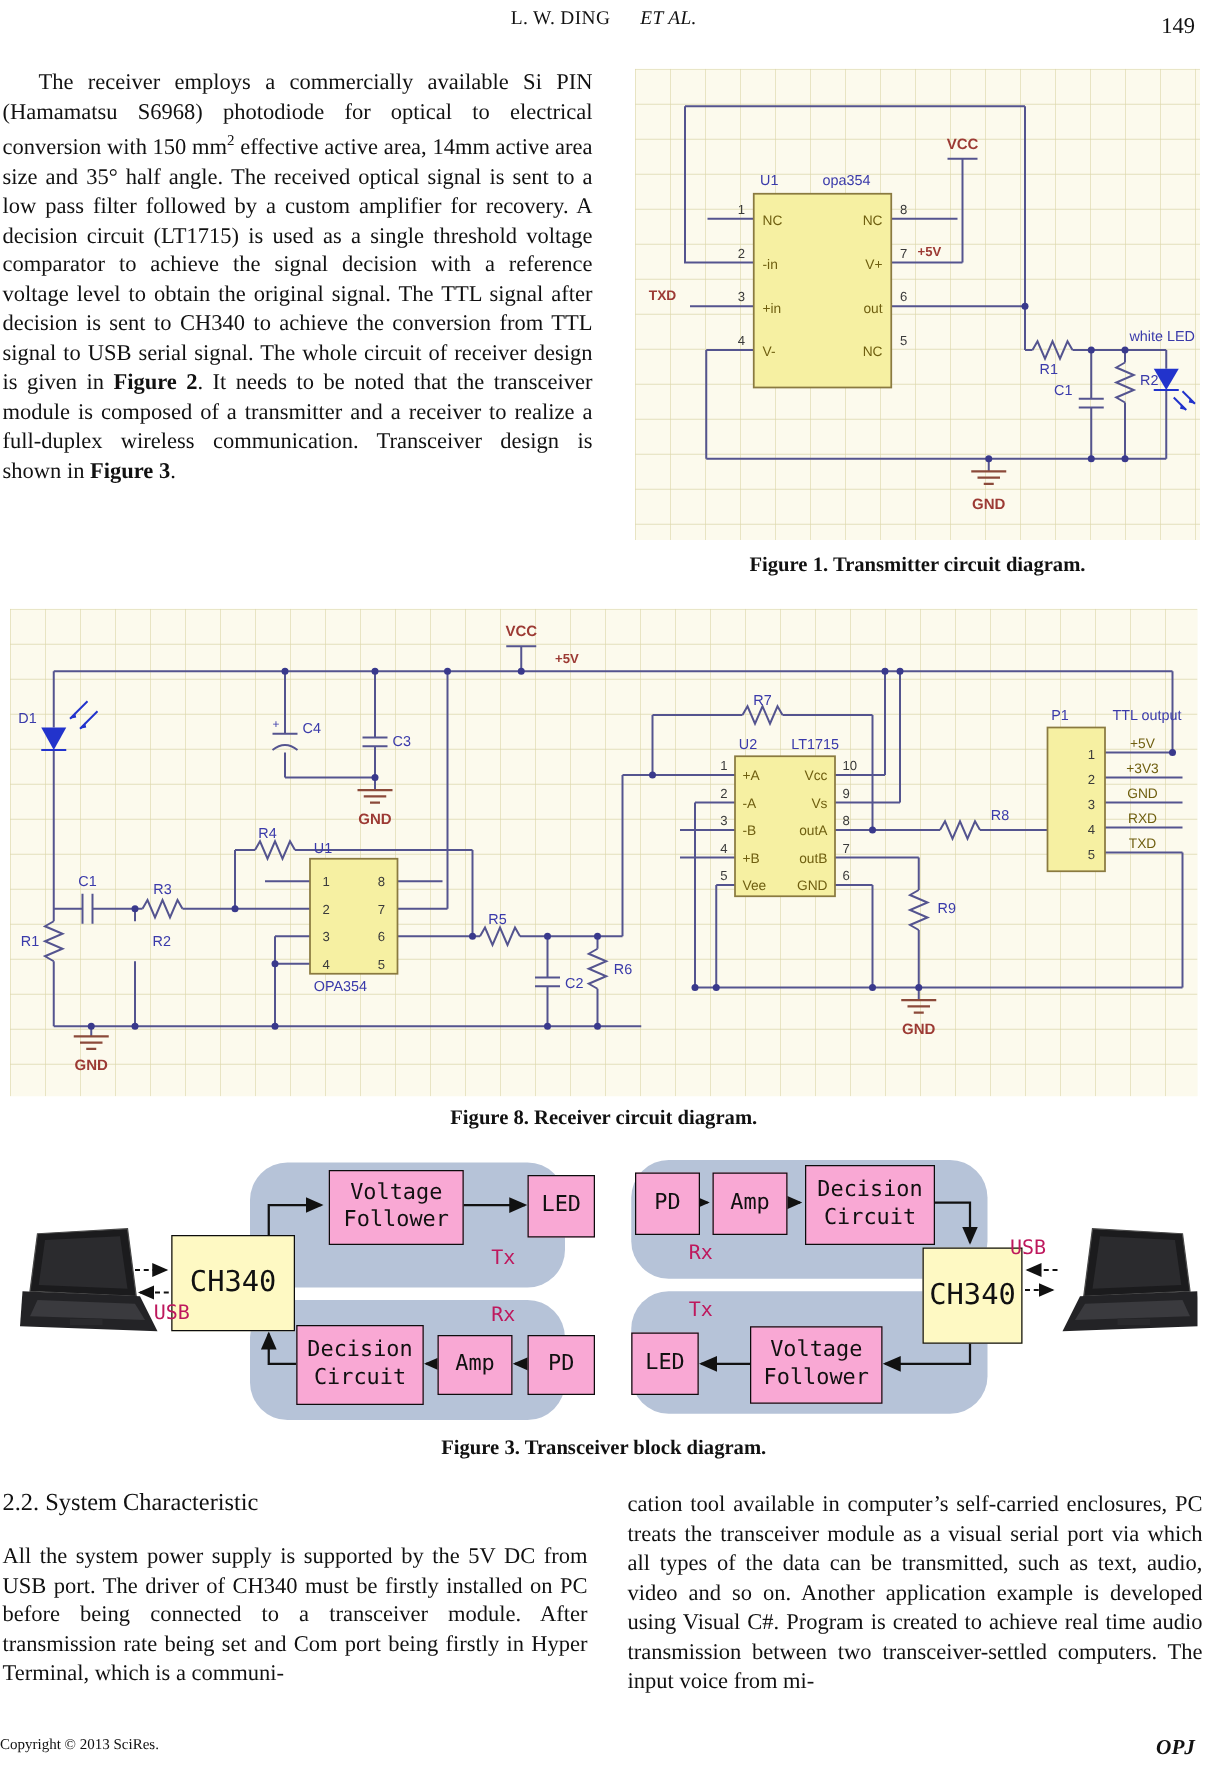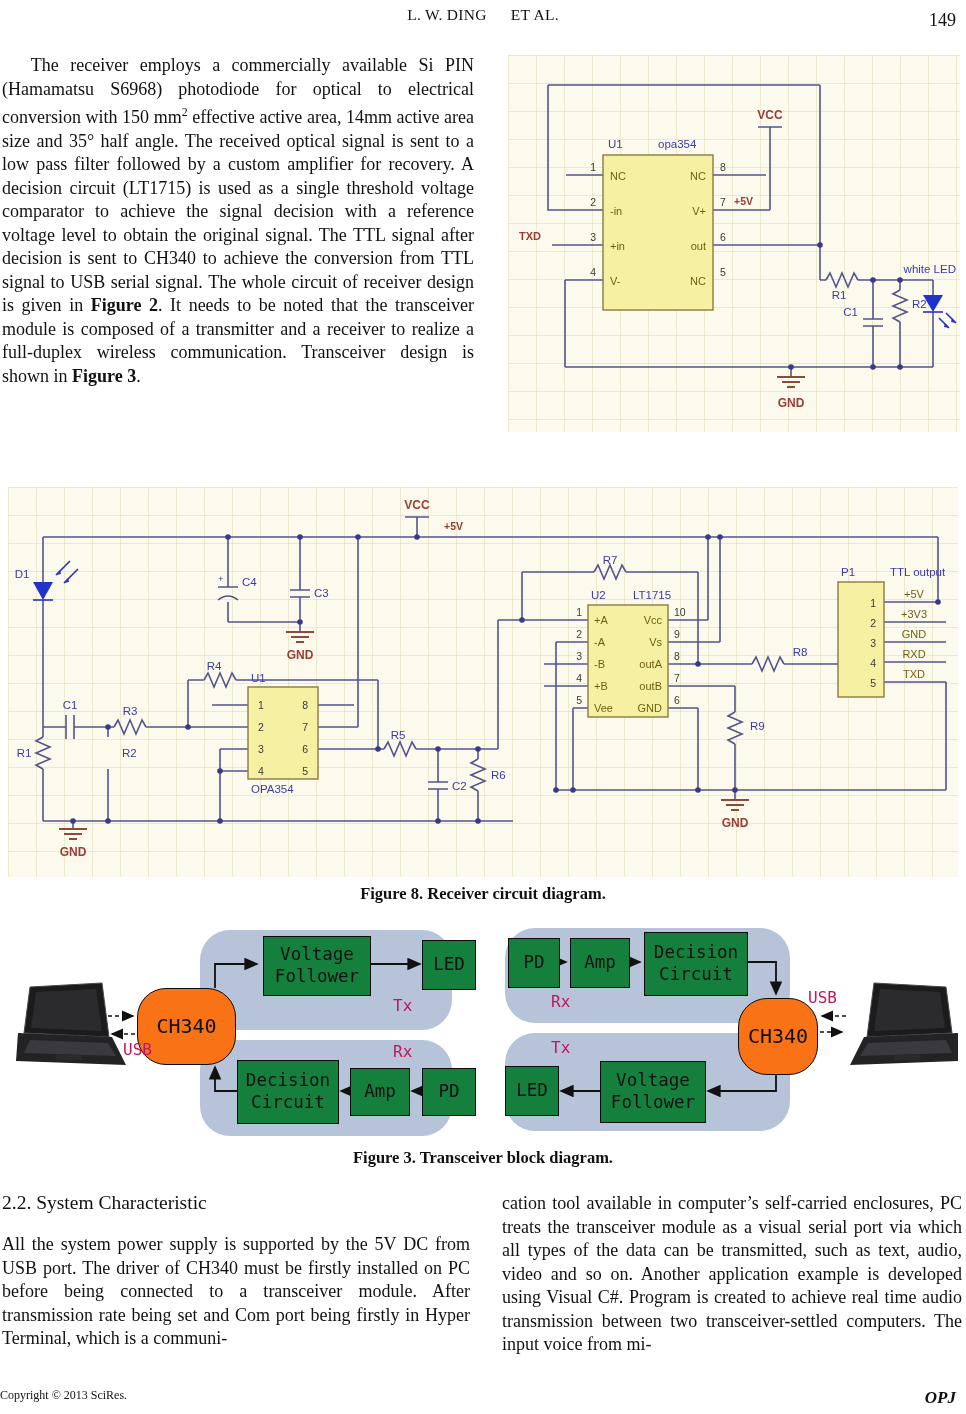--- a/index.html
+++ b/index.html
@@ -3,21 +3,21 @@
 <meta charset="utf-8">
 <style>
   html,body{margin:0;padding:0;}
   body{
     width:966px;height:1414px;position:relative;background:#ffffff;
     font-family:"Liberation Serif",serif;color:#111;overflow:hidden;
   }
   
   .hdr{position:absolute;top:6px;left:0;width:100%;text-align:center;
        font-size:15.5px;letter-spacing:.3px;}
-  .hdr .etal{margin-left:24px;}
+  .hdr .etal{font-style:italic;margin-left:24px;}
   .pagenum{position:absolute;top:10px;right:10px;font-size:18px;}
   
   .col{position:absolute;text-align:justify;font-size:18px;line-height:23.5px;}
   .col p{margin:0;}
   .col p.indent{text-indent:1.6em;}
   sup{font-size:12px;}
   
   .figwrap{position:absolute;}
   .caption{font-weight:bold;font-size:16.5px;text-align:center;}
   .schem{display:block;background:#fcfaed;}
@@ -28,24 +28,24 @@
   .pin-num{fill:#3a3a3a;font-family:"Liberation Sans",sans-serif;font-size:10.5px;}
   .wire{stroke:#54548f;stroke-width:1.6;fill:none;}
   .gnd{stroke:#8b4a3a;stroke-width:1.8;fill:none;}
   .dot{fill:#39398c;}
   .chip{fill:#f6f0a2;stroke:#8a7a40;stroke-width:1.4;}
   .bluepart{fill:#2233cc;}
   .bluestroke{stroke:#2233cc;stroke-width:1.6;fill:none;}
   
   #fig3{position:absolute;left:8px;top:928px;width:950px;height:212px;}
   .band{position:absolute;background:#b6c3d8;border-radius:30px;}
-  .blk{position:absolute;background:#15803d;border:1.6px solid #0c0c0c;
+  .blk{position:absolute;background:#f9a8d4;border:1.6px solid #0c0c0c;
        display:flex;align-items:center;justify-content:center;text-align:center;
        font-family:"DejaVu Sans Mono",monospace;font-size:17.5px;white-space:pre-line;line-height:1.25;}
-  .chipblk{background:#f97316;font-size:20px;border-radius:29px;}
+  .chipblk{background:#fef9c3;font-size:23px;}
   .flabel{position:absolute;font-family:"DejaVu Sans Mono",monospace;font-size:16px;color:#be185d;}
   #fig3 svg{position:absolute;left:0;top:0;}
   
   .sechead{position:absolute;font-weight:normal;font-size:19.5px;}
   .footer-left{position:absolute;left:0;top:1388px;font-size:12px;}
   .footer-right{position:absolute;right:10px;top:1388px;font-size:17px;font-weight:bold;font-style:italic;}
 </style>
 </head>
 <body>
 
@@ -119,20 +119,21 @@
       <text x="262" y="64" text-anchor="middle" class="lbl-red">VCC</text>
       <text x="226" y="150" class="lbl-red" style="font-size:10.5px">+5V</text>
       <text x="22" y="185" text-anchor="middle" class="lbl-red" style="font-size:11px">TXD</text>
       <text x="283" y="352" text-anchor="middle" class="lbl-red">GND</text>
       <text x="331" y="244" text-anchor="middle" class="lbl-blue">R1</text>
       <text x="350" y="261" text-anchor="end" class="lbl-blue">C1</text>
       <text x="404" y="253" class="lbl-blue">R2</text>
       <text x="448" y="218" text-anchor="end" class="lbl-blue">white LED</text>
     </g>
   </svg>
+  <div class="caption" style="margin-top:10px;">Figure 1. Transmitter circuit diagram.</div>
 </div>
 
 <div class="figwrap" style="left:8px;top:487px;width:950px;">
   <svg class="schem" width="950" height="390" viewBox="0 0 950 390">
     <defs>
       <pattern id="grid2" width="28" height="28" patternUnits="userSpaceOnUse">
         <path d="M28 0H0V28" fill="none" stroke="#dcd7ab" stroke-width="1"></path>
       </pattern>
     </defs>
     <rect width="950" height="390" fill="#fcfaed"></rect>

